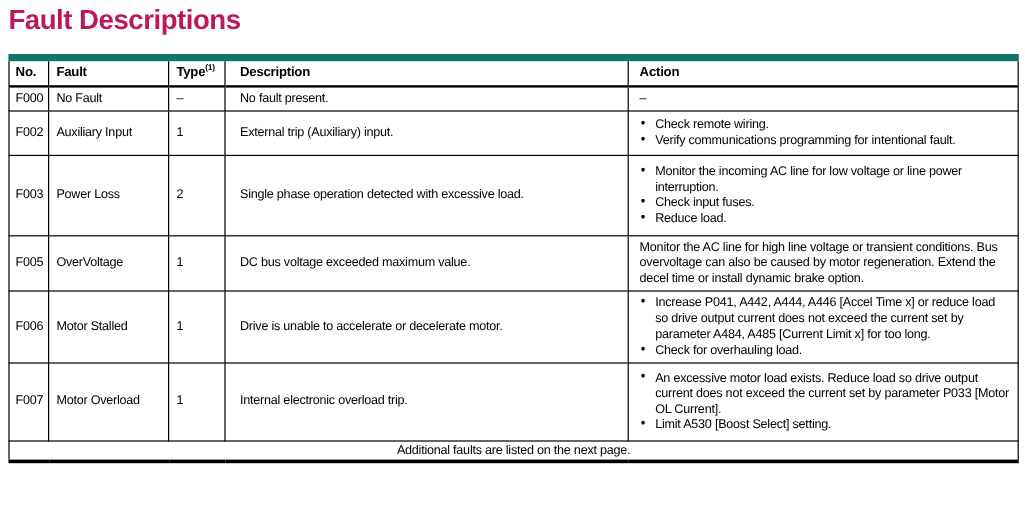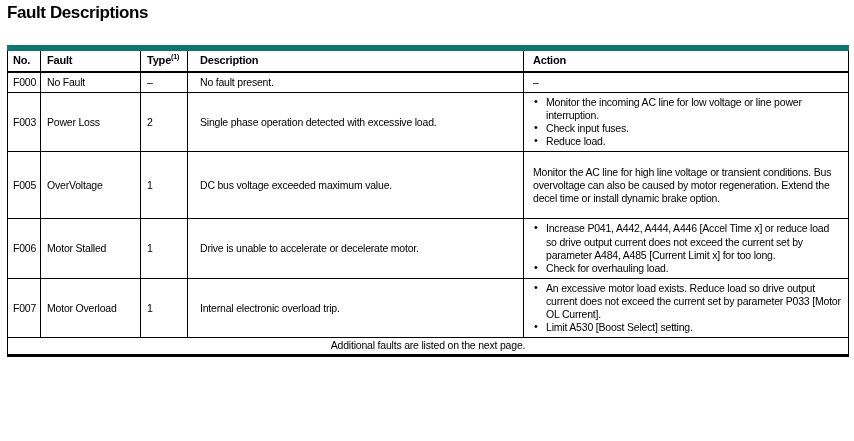--- a/index.html
+++ b/index.html
@@ -8,24 +8,24 @@
     position:relative;
     width:854px; height:441px;
     background:#ffffff;
     font-family:"Liberation Sans", sans-serif;
     color:#000000;
     overflow:hidden;
   }
   .doc-title {
     position:absolute;
     left:7px; top:3px;
-    font-size:17px;
+    font-size:23px;
     font-weight:bold;
     letter-spacing:-0.4px;
-    color:#000000;
+    color:#be185d;
   }
   table.fault-table {
     position:absolute;
     left:7px; top:45px;
     width:841px;
     border-collapse:collapse;
     table-layout:fixed;
     border-top:6px solid #0f766e;
     border-bottom:3px solid #000;
     font-size:10.5px;
@@ -113,20 +113,32 @@
     <tbody>
 
     <tr>
           <td class="col-no">F000</td>
           <td class="col-fault">No Fault</td>
           <td class="col-type">–</td>
           <td class="col-desc">No fault present.</td>
           <td class="col-action">–</td>
         </tr>
         <tr>
+          <td class="col-no">F002</td>
+          <td class="col-fault">Auxiliary Input</td>
+          <td class="col-type">1</td>
+          <td class="col-desc">External trip (Auxiliary) input.</td>
+          <td class="col-action">
+            <ul class="action-list">
+              <li>Check remote wiring.</li>
+              <li>Verify communications programming for intentional fault.</li>
+            </ul>
+          </td>
+        </tr>
+        <tr>
           <td class="col-no">F003</td>
           <td class="col-fault">Power Loss</td>
           <td class="col-type">2</td>
           <td class="col-desc">Single phase operation detected with excessive load.</td>
           <td class="col-action">
             <ul class="action-list">
               <li>Monitor the incoming AC line for low voltage or line power interruption.</li>
               <li>Check input fuses.</li>
               <li>Reduce load.</li>
             </ul>

